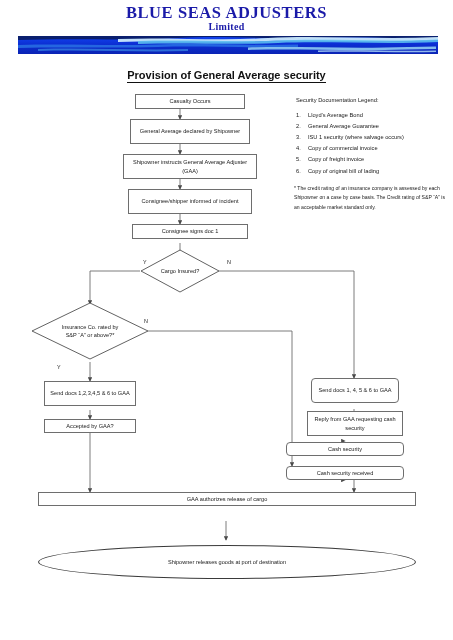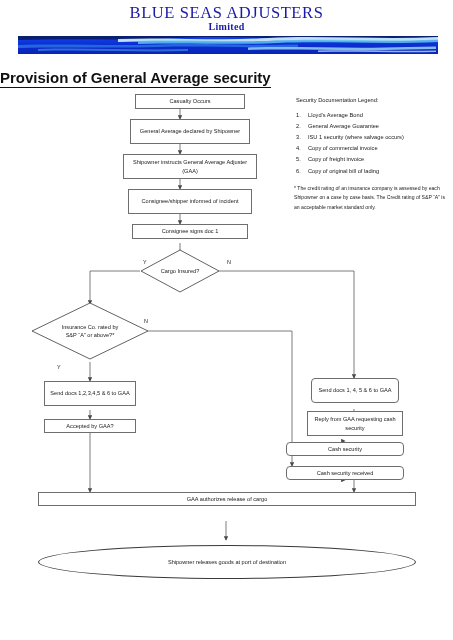--- a/index.html
+++ b/index.html
@@ -22,21 +22,21 @@
     position: absolute;
     left: 0; top: 0;
     width: 453px; height: 60px;
   }
   .brand-name {
     position: absolute;
     left: 0; top: 3px;
     width: 453px;
     text-align: center;
     font-family: "Liberation Serif", serif;
-    font-weight: normal;
+    font-weight: bold;
     font-size: 16.5px;
     letter-spacing: 0.6px;
     color: #1a1aa8;
   }
   .brand-sub {
     position: absolute;
     left: 0; top: 21px;
     width: 453px;
     text-align: center;
     font-family: "Liberation Serif", serif;
@@ -49,21 +49,22 @@
     position: absolute;
     left: 18px; top: 36px;
     width: 420px; height: 18px;
   }
 
   
   .page-title {
     position: absolute;
     left: 0; top: 69px;
     width: 453px;
-    font-size: 15px;
+    text-align: center;
+    font-size: 11px;
     font-weight: bold;
     color: #111;
   }
   .page-title span {
     border-bottom: 1px solid #111;
     padding-bottom: 1px;
   }
 
   
   .diagram {

